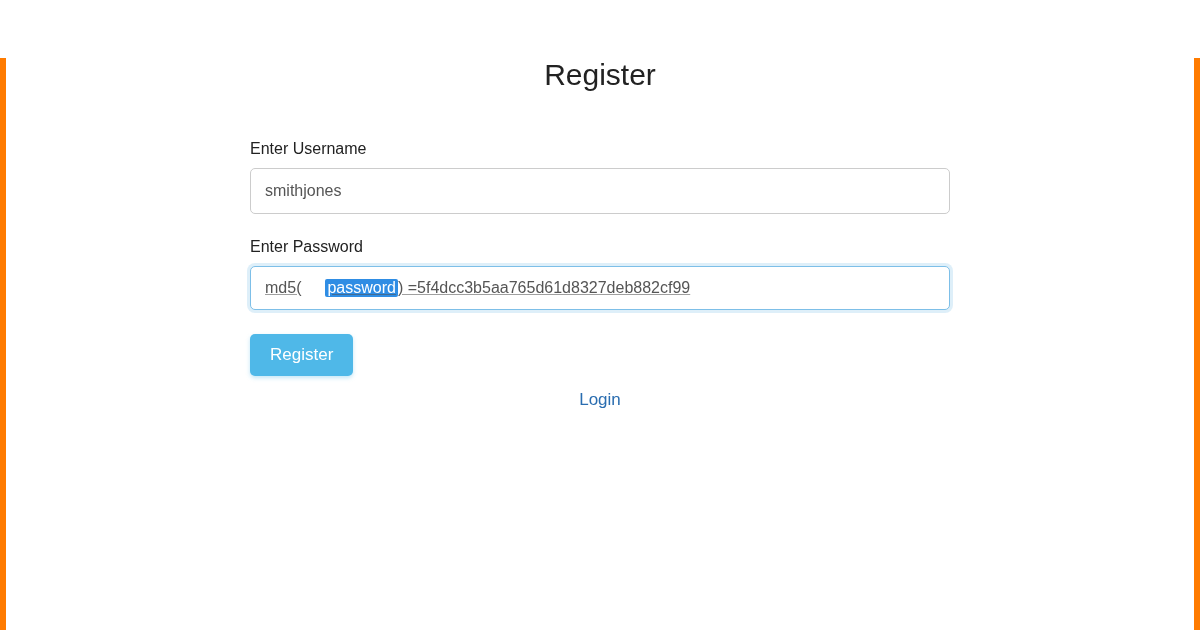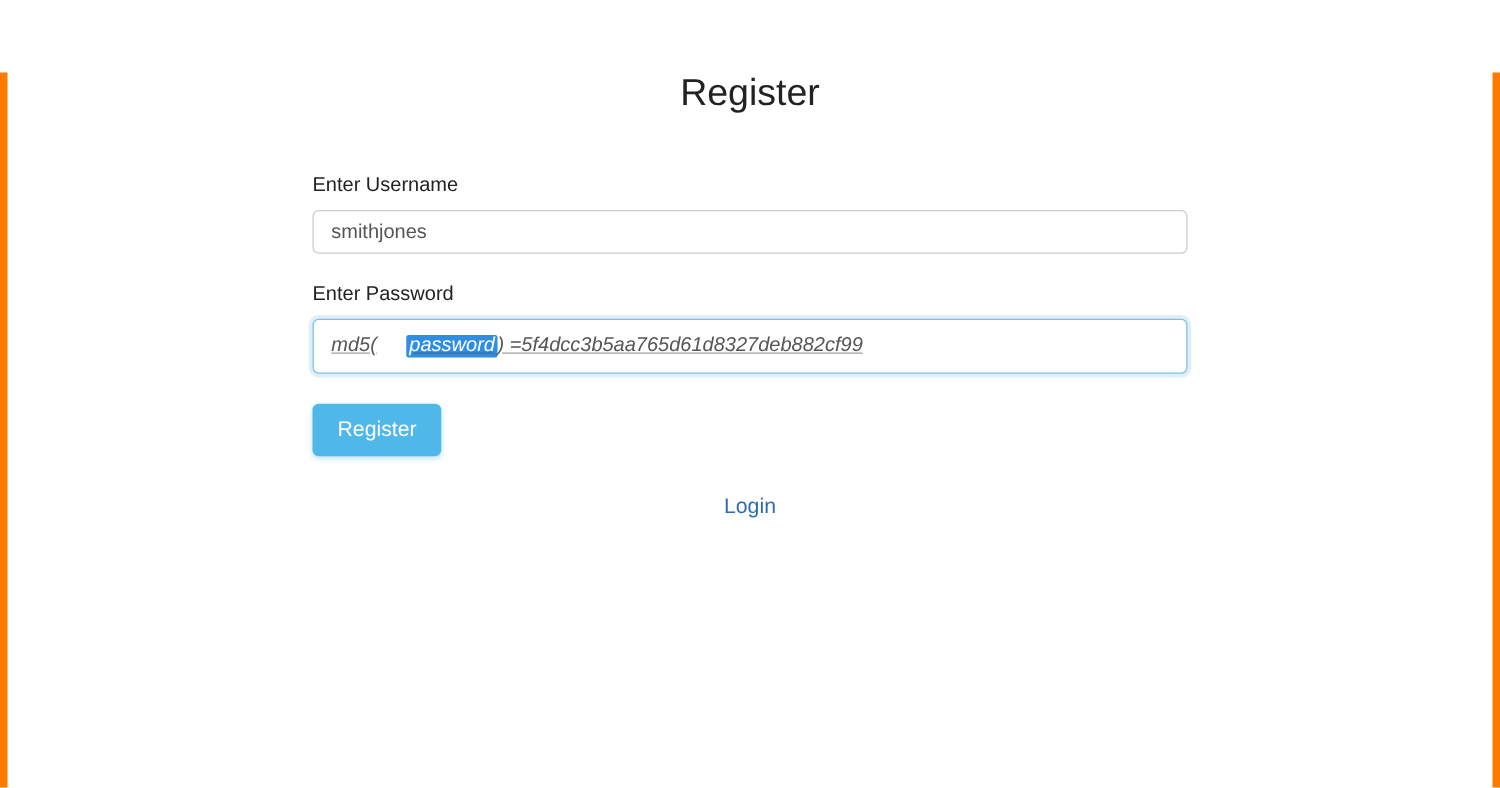--- a/index.html
+++ b/index.html
@@ -39,21 +39,21 @@
     .form-group { margin-bottom: 24px; }
     .form-label {
       display: block;
       font-weight: 400;
       font-size: 16px;
       color: #222;
       margin-bottom: 10px;
     }
     .text-input {
       width: 100%;
-      height: 35px;
+      height: 46px;
       border: 1px solid #ccc;
       border-radius: 5px;
       padding: 15px 14px;
       font-size: 16px;
       color: #555;
       font-family: inherit;
     }
     .pw-box {
       width: 100%;
       min-height: 44px;
@@ -65,21 +65,20 @@
       box-shadow: 0 0 0 3px rgba(125,191,232,0.25);
       display: flex;
       align-items: center;
       gap: 0;
       background: #fff;
     }
     .pw-box .underlined {
       text-decoration: underline;
       text-decoration-color: rgba(80,80,80,0.55);
       text-decoration-style: solid;
-      font-style: italic;
     }
     .pw-box .hlword {
       background: #2f8de4;
       color: #fff;
       padding: 0 2px;
       border-radius: 2px;
       margin-left: 24px;
     }
     .btn-register {
       background: #4fb8e8;
@@ -87,21 +86,21 @@
       border: none;
       border-radius: 5px;
       padding: 11px 20px;
       font-size: 17px;
       font-family: inherit;
       cursor: pointer;
       box-shadow: 0 2px 4px rgba(79,184,232,0.35);
     }
     .login-link-wrap {
       text-align: center;
-      margin-top: 30px;
+      margin-top: 14px;
     }
     .login-link {
       color: #2a6db0;
       font-size: 17px;
       cursor: pointer;
     }
   </style>
 </head>
 <body>
 

